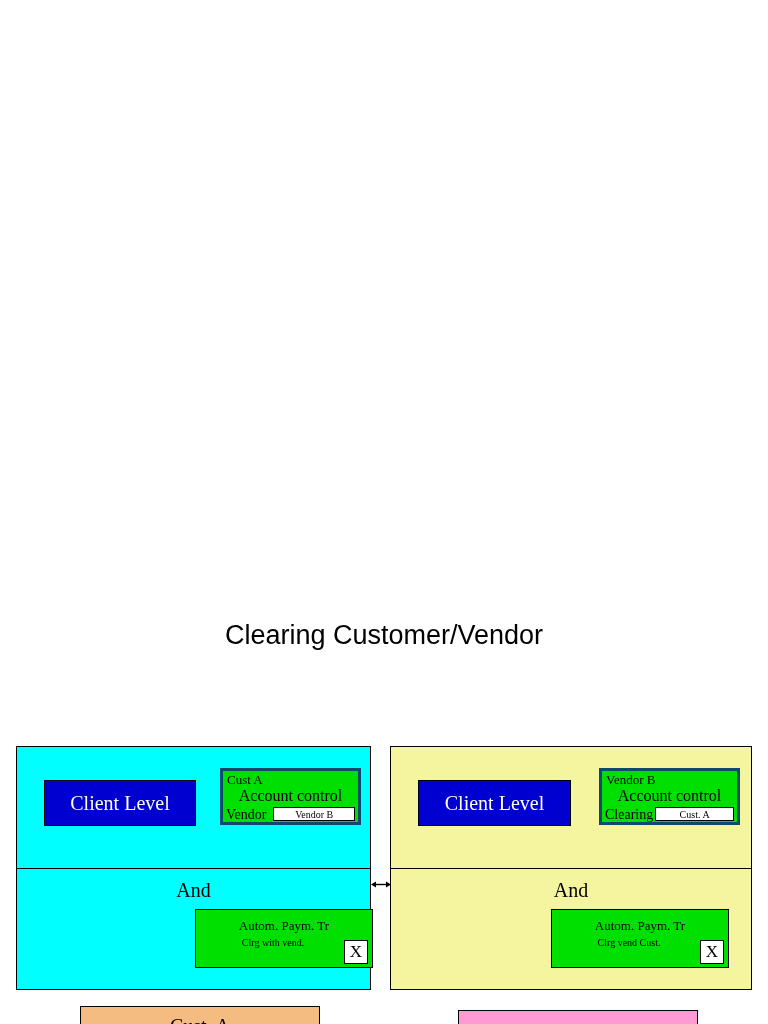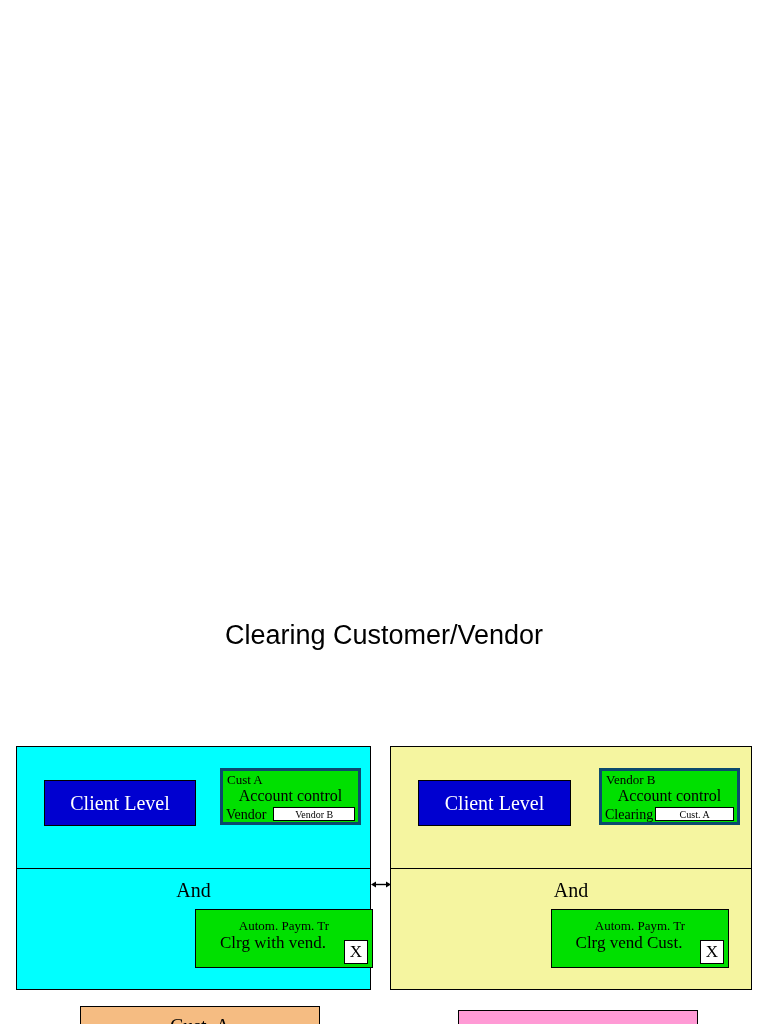--- a/index.html
+++ b/index.html
@@ -207,21 +207,21 @@
     font-size: 13px;
     line-height: 15px;
     white-space: nowrap;
   }
   .trans-line2 {
     position: absolute;
     left: 0;
     right: 22px;
     top: 25px;
     text-align: center;
-    font-size: 17px;
+    font-size: 10px;
     line-height: 15px;
     white-space: nowrap;
   }
   .check-box {
     position: absolute;
     right: 4px;
     bottom: 3px;
     width: 24px;
     height: 24px;
     background: #ffffff;

